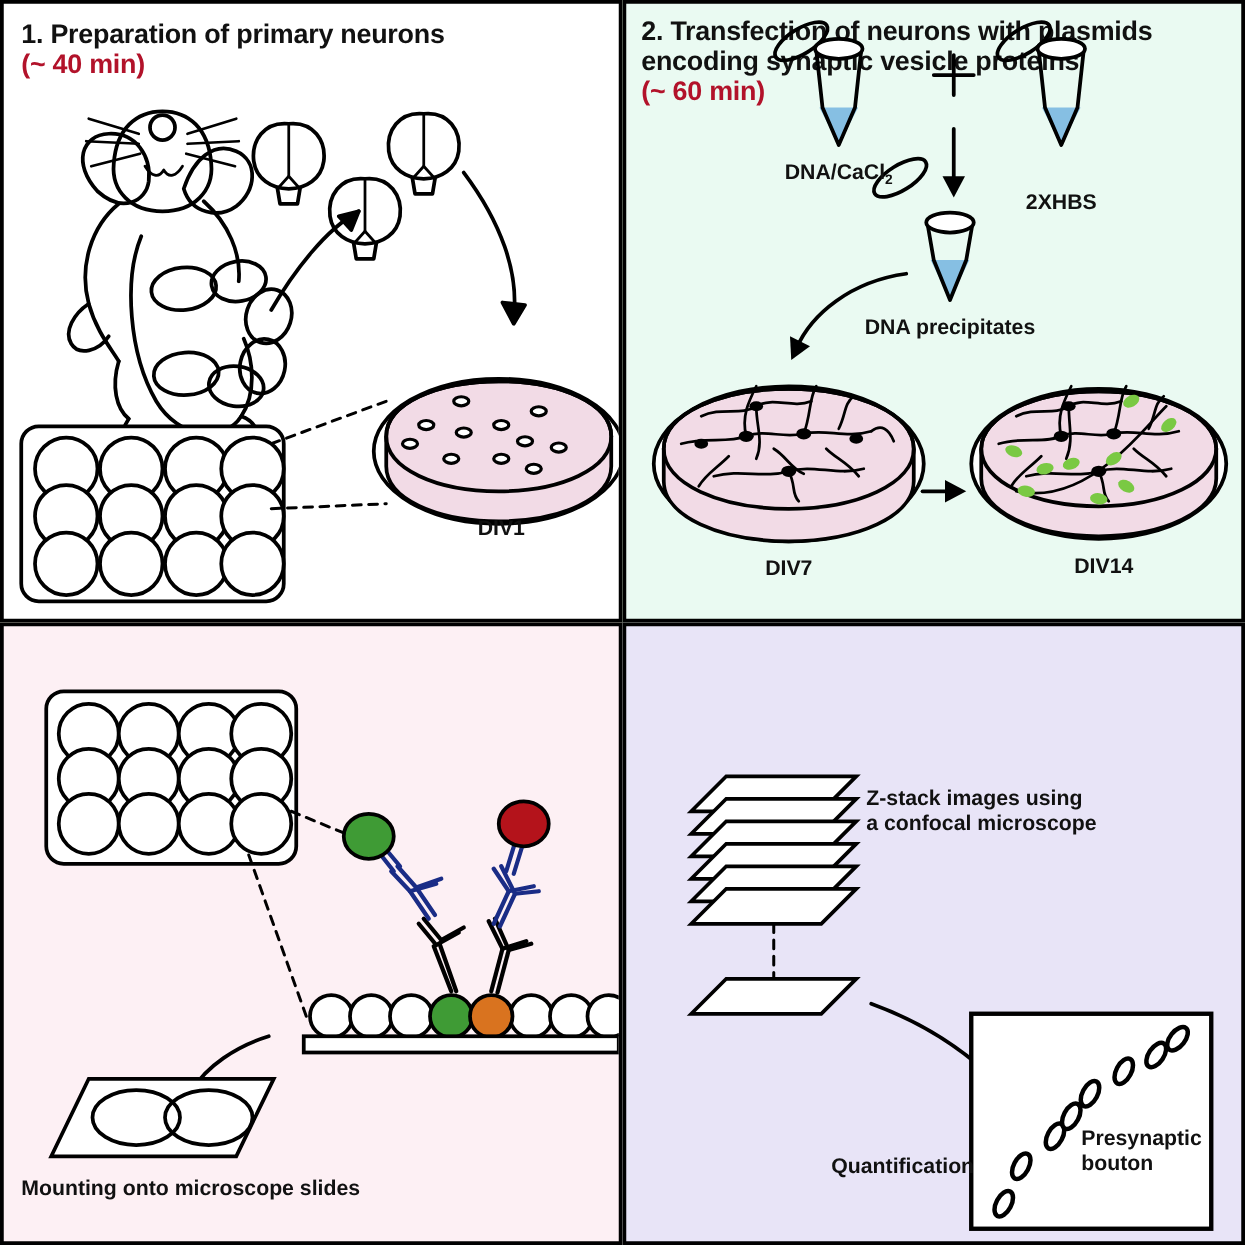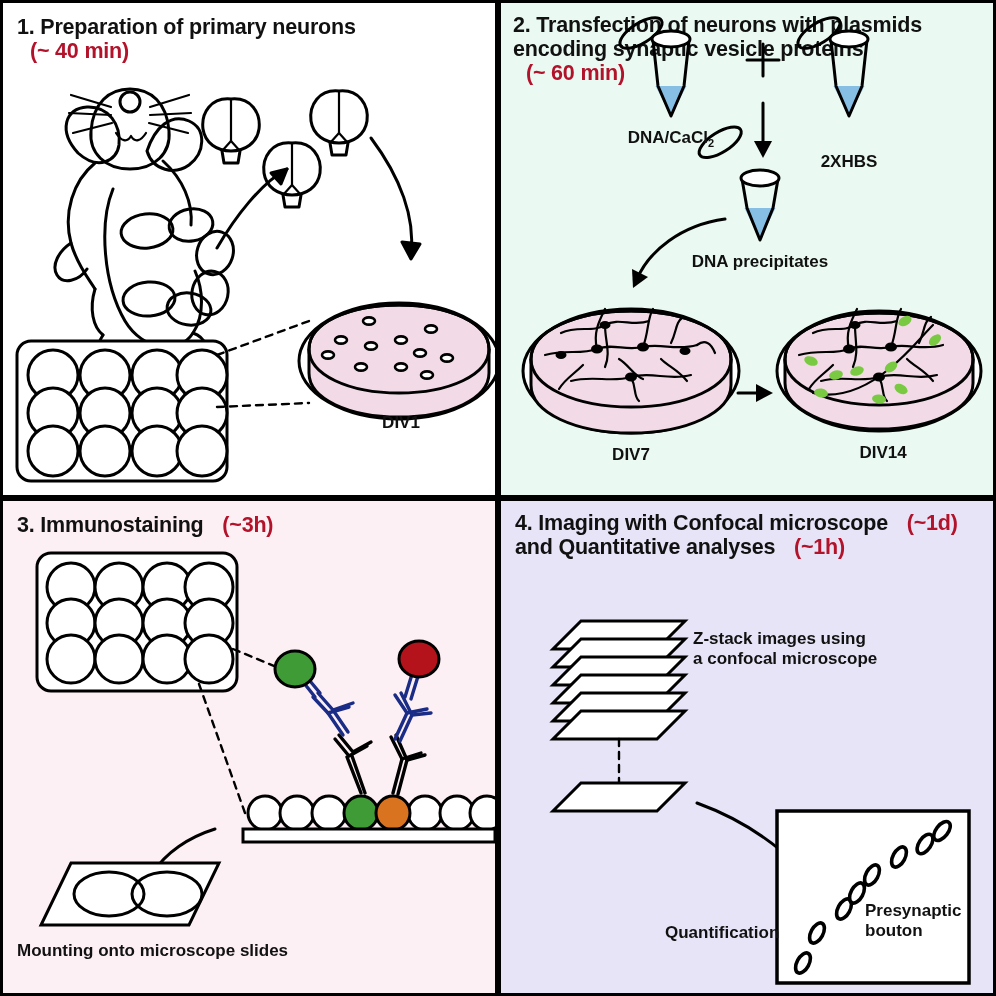--- a/index.html
+++ b/index.html
@@ -28,21 +28,21 @@
   #panel-3 { left: 0px;   top: 498px; width: 498px; height: 498px; background: #fdf0f4; }
   #panel-4 { left: 498px; top: 498px; width: 498px; height: 498px; background: #e8e4f7; }
 
   .ptitle {
     position: absolute;
     font-weight: bold;
     color: #111111;
     line-height: 1.12;
     letter-spacing: -0.2px;
   }
-  .red { color: #b2122a; margin-left: 13px; }
+  .red { color: #b2122a; }
 
   #t1 { left: 14px; top: 12px; font-size: 21.5px; width: 470px; }
   #t2 { left: 12px; top: 10px; font-size: 21.5px; width: 478px; }
   #t3 { left: 14px; top: 12px; font-size: 21.5px; width: 470px; }
   #t4 { left: 14px; top: 10px; font-size: 21.5px; width: 480px; }
 
   .lbl {
     position: absolute;
     font-weight: bold;
     color: #111111;
@@ -297,24 +297,20 @@
     </svg>
 
     <div class="lbl lbl-c" style="left:170px; top:125px;"><span>DNA/CaCl</span><sub style="font-size:11px">2</sub></div>
     <div class="lbl lbl-c" style="left:348px; top:132px;margin-top:17px;">2XHBS</div>
     <div class="lbl lbl-c" style="left:259px; top:249px;">DNA precipitates</div>
     <div class="lbl lbl-c" style="left:130px; top:442px;">DIV7</div>
     <div class="lbl lbl-c" style="left:382px; top:440px;">DIV14</div>
   </div>
 
   <div class="panel" id="panel-3">
-    <div class="ptitle" id="t3">
-      <span>3. Immunostaining</span>
-      <span class="red">(~3h)</span>
-    </div>
 
     <svg width="498" height="498" viewBox="0 0 498 498">
 
       <g>
         <rect class="fill-w" x="34" y="52" width="200" height="138" rx="14"></rect>
         <g fill="#ffffff" stroke="#000000" stroke-width="3">
           <circle cx="68" cy="86" r="24"></circle>
             <circle cx="116" cy="86" r="24"></circle>
           <circle cx="164" cy="86" r="24"></circle>
             <circle cx="206" cy="86" r="24"></circle>
@@ -388,26 +384,20 @@
         <path class="fill-w" d="M68 362 L 216 362 L 186 424 L 38 424 Z"></path>
         <ellipse class="stroke" cx="106" cy="393" rx="35" ry="22"></ellipse>
         <ellipse class="stroke" cx="164" cy="393" rx="35" ry="22"></ellipse>
       </g>
     </svg>
 
     <div class="lbl" style="left:14px; top:440px;">Mounting onto microscope slides</div>
   </div>
 
   <div class="panel" id="panel-4">
-    <div class="ptitle" id="t4">
-      <span>4. Imaging with Confocal microscope</span>
-      <span class="red">(~1d)</span><br>
-      <span>and Quantitative analyses</span>
-      <span class="red">(~1h)</span>
-    </div>
 
     <svg width="498" height="498" viewBox="0 0 498 498">
 
       <g>
         <g class="fill-w">
           <path d="M80 120 L 184 120 L 156 148 L 52 148 Z"></path>
           <path d="M80 138 L 184 138 L 156 166 L 52 166 Z"></path>
           <path d="M80 156 L 184 156 L 156 184 L 52 184 Z"></path>
           <path d="M80 174 L 184 174 L 156 202 L 52 202 Z"></path>
           <path d="M80 192 L 184 192 L 156 220 L 52 220 Z"></path>

